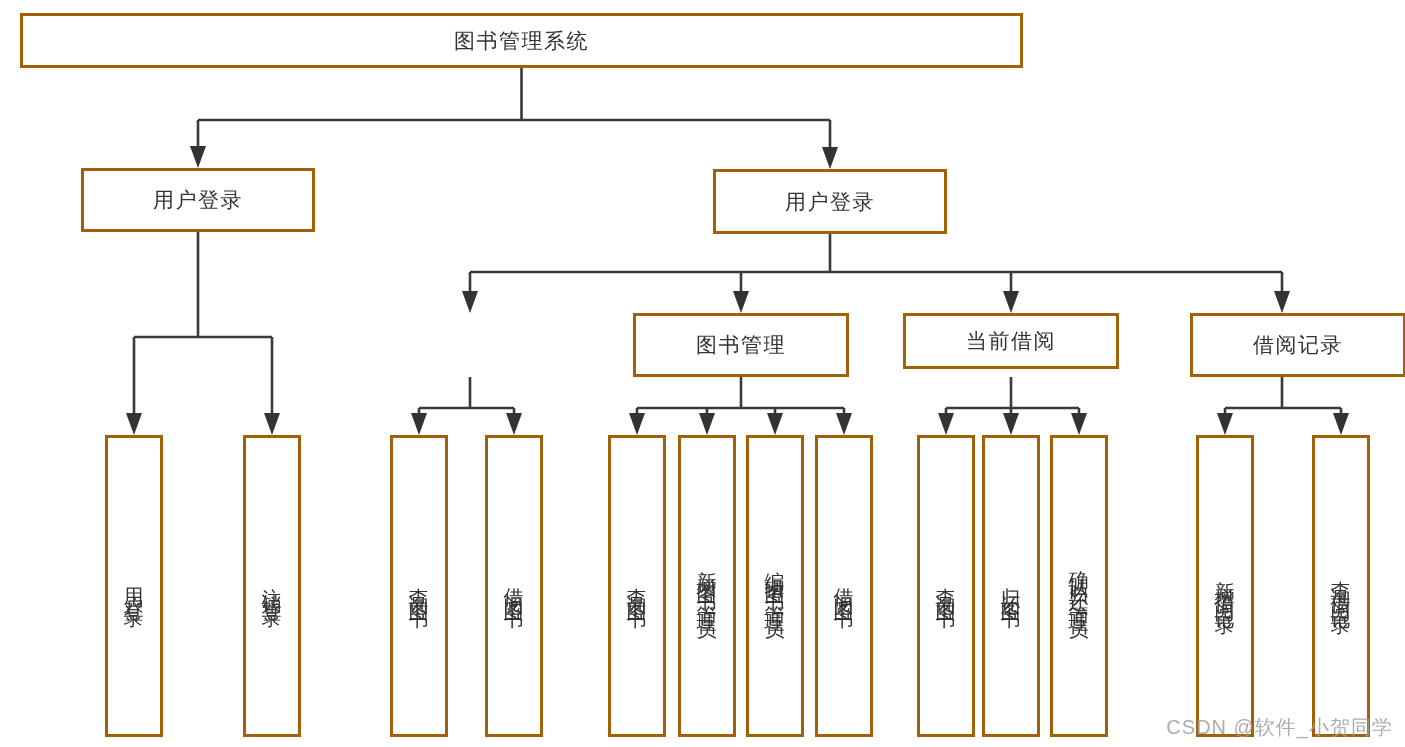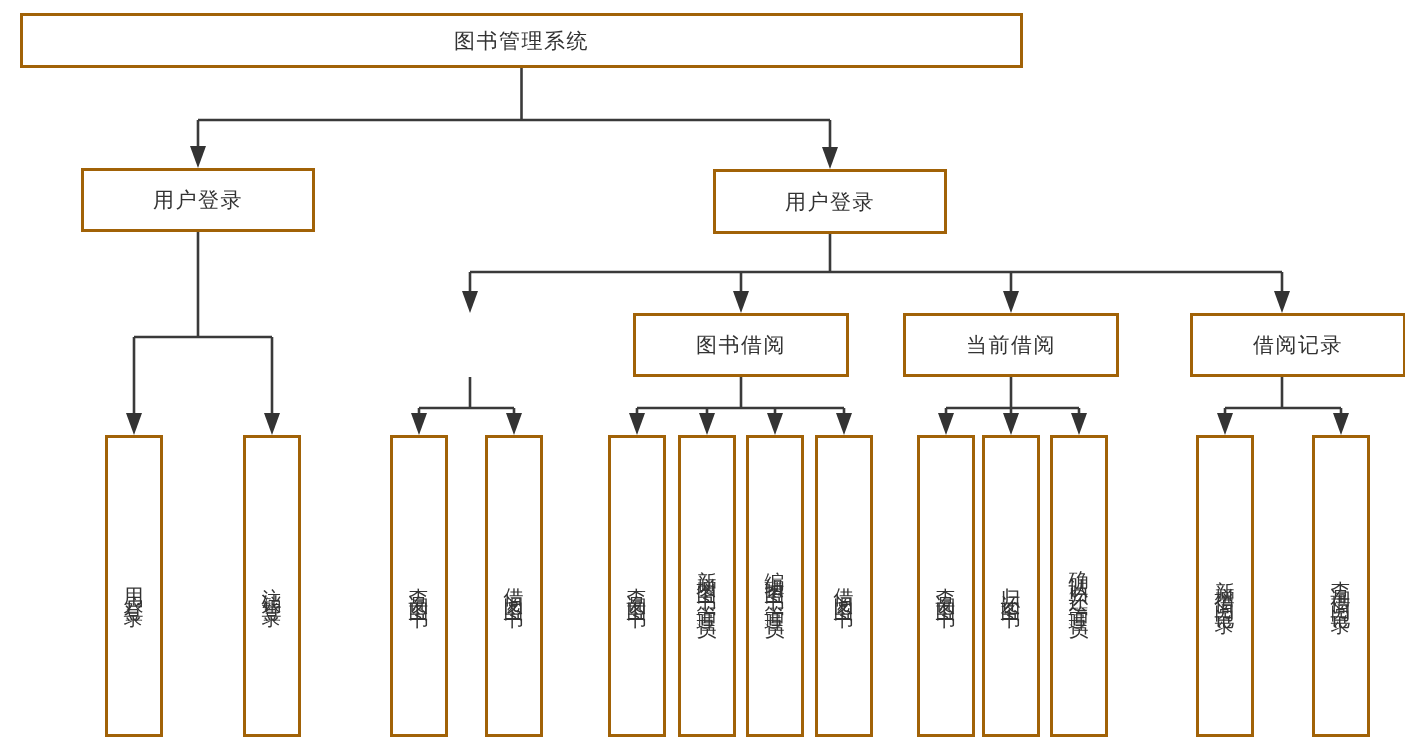--- a/index.html
+++ b/index.html
@@ -89,36 +89,37 @@
       <polygon points="1225,435 1217,413 1233,413"></polygon>
       <polygon points="1341,435 1333,413 1349,413"></polygon>
     </g>
   </svg>
 
   <div class="node" style="left:20px;top:13px;width:1003px;height:55px;">图书管理系统</div>
 
   <div class="node" style="left:81px;top:168px;width:234px;height:64px;">用户登录</div>
   <div class="node" style="left:713px;top:169px;width:234px;height:65px;">用户登录</div>
 
-  <div class="node" style="left:633px;top:313px;width:216px;height:64px;">图书借阅</div>
-  <div class="node" style="left:903px;top:313px;width:216px;height:64px;">当前借阅</div>
+  <div class="node" style="left:633px;top:313px;width:216px;height:64px;">图书管理</div>
+  <div class="node" style="left:903px;top:313px;width:216px;height:56px;">当前借阅</div>
   <div class="node" style="left:1174px;top:313px;width:216px;height:64px;margin-left:16px;">借阅记录</div>
 
   <div class="node v" style="left:105px;top:435px;width:58px;height:302px;">用户登录</div>
   <div class="node v" style="left:243px;top:435px;width:58px;height:302px;">注销登录</div>
 
   <div class="node v" style="left:390px;top:435px;width:58px;height:302px;">查询图书</div>
   <div class="node v" style="left:485px;top:435px;width:58px;height:302px;">借阅图书</div>
 
   <div class="node v" style="left:608px;top:435px;width:58px;height:302px;">查询图书</div>
   <div class="node v" style="left:678px;top:435px;width:58px;height:302px;">新增图书（管理员）</div>
   <div class="node v" style="left:746px;top:435px;width:58px;height:302px;">编辑图书（管理员）</div>
   <div class="node v" style="left:815px;top:435px;width:58px;height:302px;">借阅图书</div>
 
   <div class="node v" style="left:917px;top:435px;width:58px;height:302px;">查询图书</div>
   <div class="node v" style="left:982px;top:435px;width:58px;height:302px;">归还图书</div>
   <div class="node v" style="left:1050px;top:435px;width:58px;height:302px;">确认归还（管理员）</div>
 
   <div class="node v" style="left:1196px;top:435px;width:58px;height:302px;">新增借阅记录</div>
   <div class="node v" style="left:1312px;top:435px;width:58px;height:302px;">查询借阅记录</div>
 
+  <div class="watermark">CSDN @软件_小贺同学</div>
 
 </div>
 
 </body></html>

